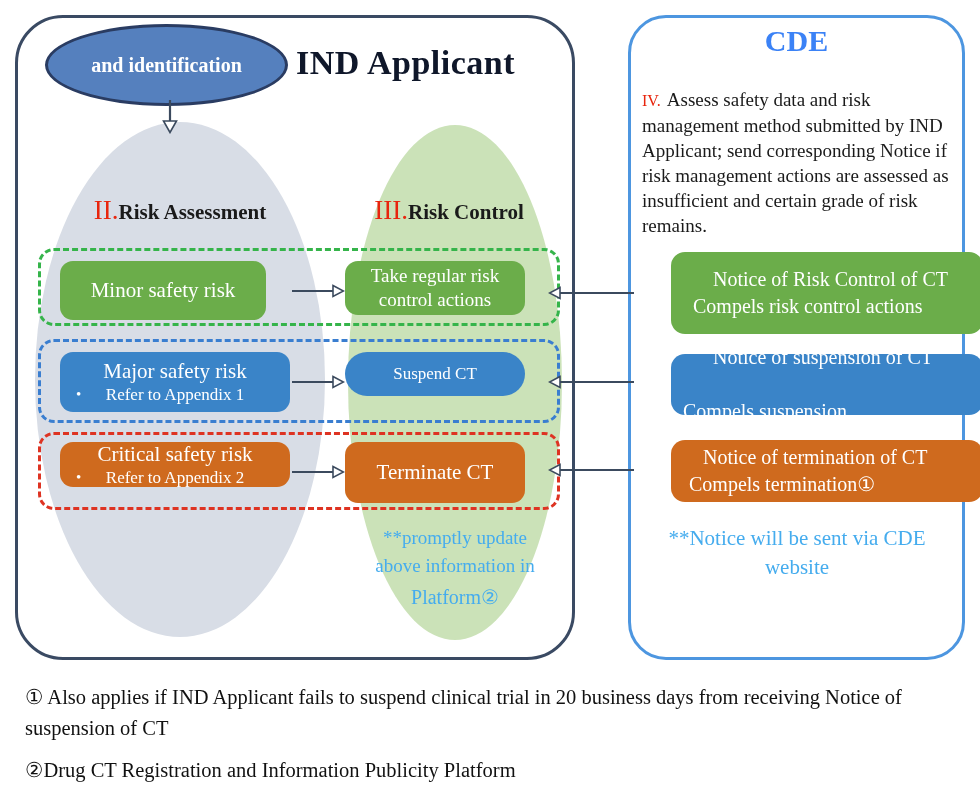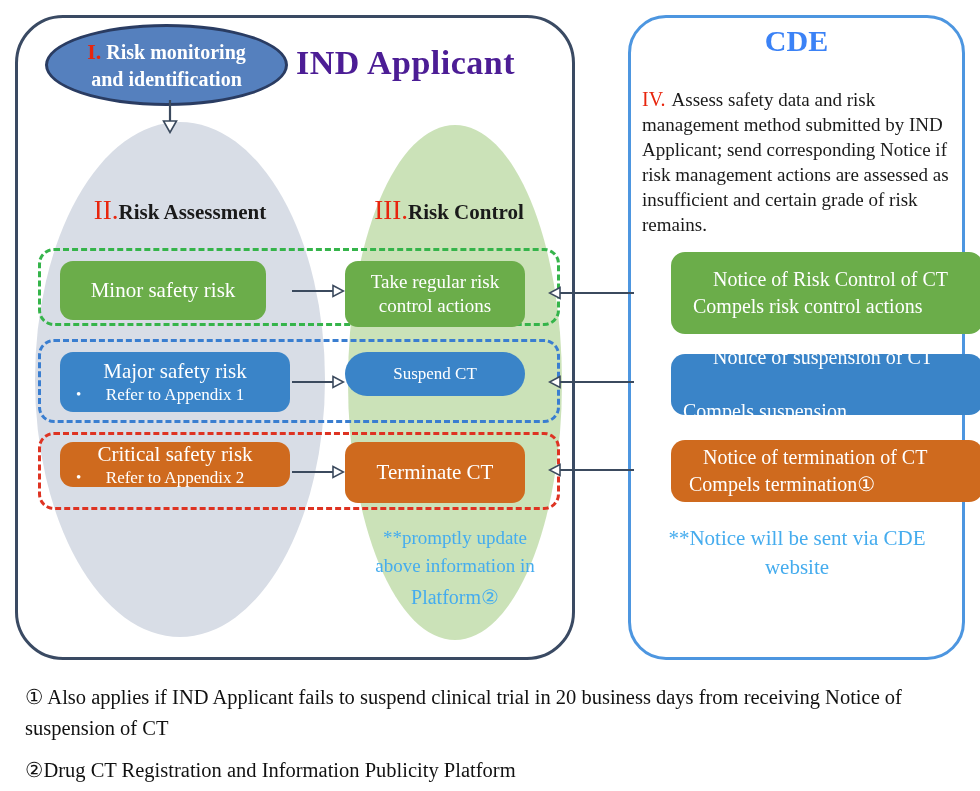--- a/index.html
+++ b/index.html
@@ -13,21 +13,21 @@
   .ellipse-gray { left:35px; top:122px; width:290px; height:515px;
     background:#d8dde6; border-radius:50%; }
   .ellipse-green { left:348px; top:125px; width:214px; height:515px;
     background:#cbe2b8; border-radius:50%; }
   .ellipse-blue { left:45px; top:24px; width:243px; height:82px;
     background:#5580be; border:3px solid #2a3c62; border-radius:50%;
     display:flex; flex-direction:column; justify-content:center; align-items:center;
     color:#ffffff; font-weight:bold; font-size:20px; line-height:27px; text-align:center; }
   .numeral { color:#e8250d; }
   .ellipse-blue .numeral { font-size:22px; margin-right:5px; font-weight:bold; }
-  .ind-title { left:296px; top:44px; font-size:34px; font-weight:bold; color:#4c1d95; letter-spacing:0.5px; }
+  .ind-title { left:296px; top:44px; font-size:34px; font-weight:bold; color:#0f172a; letter-spacing:0.5px; }
 
   .stage-label { top:195px; text-align:center; white-space:nowrap; }
   .stage-label .numeral { font-size:27px; }
   .stage-label .stage-text { font-size:21px; font-weight:bold; color:#1a1a1a; }
   .label-ii { left:40px; width:280px; }
   .label-iii { left:336px; width:226px; }
 
   .row-outline { left:38px; width:522px; border-radius:16px; background:transparent; }
   .row-outline.green { top:248px; height:78px; border:3px dashed #35b44a; }
   .row-outline.blue  { top:339px; height:84px; border:3px dashed #3a7ed0; }
@@ -39,35 +39,35 @@
   .box.blue   { background:#3a84c8; }
   .box.orange { background:#cf6a1e; }
 
   .box-minor    { left:60px; top:261px; width:206px; height:59px; font-size:21px; }
   .box-major    { left:60px; top:352px; width:230px; height:60px; }
   .box-critical { left:60px; top:442px; width:230px; height:45px; }
   .risk-line1 { font-size:21px; line-height:25px; }
   .risk-line2 { position:relative; width:100%; font-size:17px; line-height:21px; text-align:center; }
   .risk-line2 .bullet { position:absolute; left:16px; top:0; font-size:15px; }
 
-  .box-take      { left:345px; top:261px; width:180px; height:66px; font-size:19px; line-height:24px; }
+  .box-take      { left:345px; top:261px; width:180px; height:54px; font-size:19px; line-height:24px; }
   .box-suspend   { left:345px; top:352px; width:180px; height:44px; font-size:17px;border-radius:24px; }
   .box-terminate { left:345px; top:442px; width:180px; height:61px; font-size:21px; }
 
   .platform-note { left:348px; top:524px; width:214px; text-align:center;
     color:#45acee; font-size:19px; line-height:28px; }
   .platform-note .pn3 { font-size:20px; margin-top:3px; }
 
   
   .cde-border { left:628px; top:15px; width:337px; height:645px;
     border:3px solid #4d96e0; border-radius:38px; }
   .cde-title { left:628px; top:24px; width:337px; text-align:center;
     font-size:30px; font-weight:bold; color:#3b82f6; }
   .cde-par { left:642px; top:87px; width:318px; font-size:19px; line-height:25px; color:#1a1a1a; }
-  .cde-par .numeral { font-size:20px; margin-right:6px; }
+  .cde-par .numeral { font-size:16px; margin-right:6px; }
 
   .cde-box { left:633px; width:312px; border-radius:14px; color:#ffffff; font-size:20px;
     display:flex; flex-direction:column; justify-content:center;margin-left:38px; }
   .cde-box div { line-height:27px; }
   .cde-box-green  { top:252px; height:82px; background:#6bad4a; }
   .cde-box-blue   { top:354px; height:61px; background:#3a84c8;gap:27px; }
   .cde-box-orange { top:440px; height:62px; background:#cf6a1e; }
   .cde-box-green  .nl1 { padding-left:42px; }
   .cde-box-green  .nl2 { padding-left:22px; }
   .cde-box-blue   .nl1 { padding-left:42px; }
@@ -97,21 +97,20 @@
 <body>
 
 <div>
 
   <div>
     <div class="abs ind-border"></div>
     <div class="abs ellipse-gray"></div>
     <div class="abs ellipse-green"></div>
 
     <div class="abs ellipse-blue">
-      <div><span class="numeral">I.</span><span>Risk monitoring</span></div>
       <div>and identification</div>
     </div>
 
     <div class="abs ind-title">IND Applicant</div>
 
     <div class="abs arrow arrow-down-1">
       <svg width="22" height="34" viewBox="0 0 22 34">
         <line x1="11" y1="0" x2="11" y2="21.5" stroke="#3b4a5e" stroke-width="2.2"></line>
         <polygon points="4.5,21 17.5,21 11,32.5" fill="#ffffff" stroke="#3b4a5e" stroke-width="1.6"></polygon>
       </svg>

